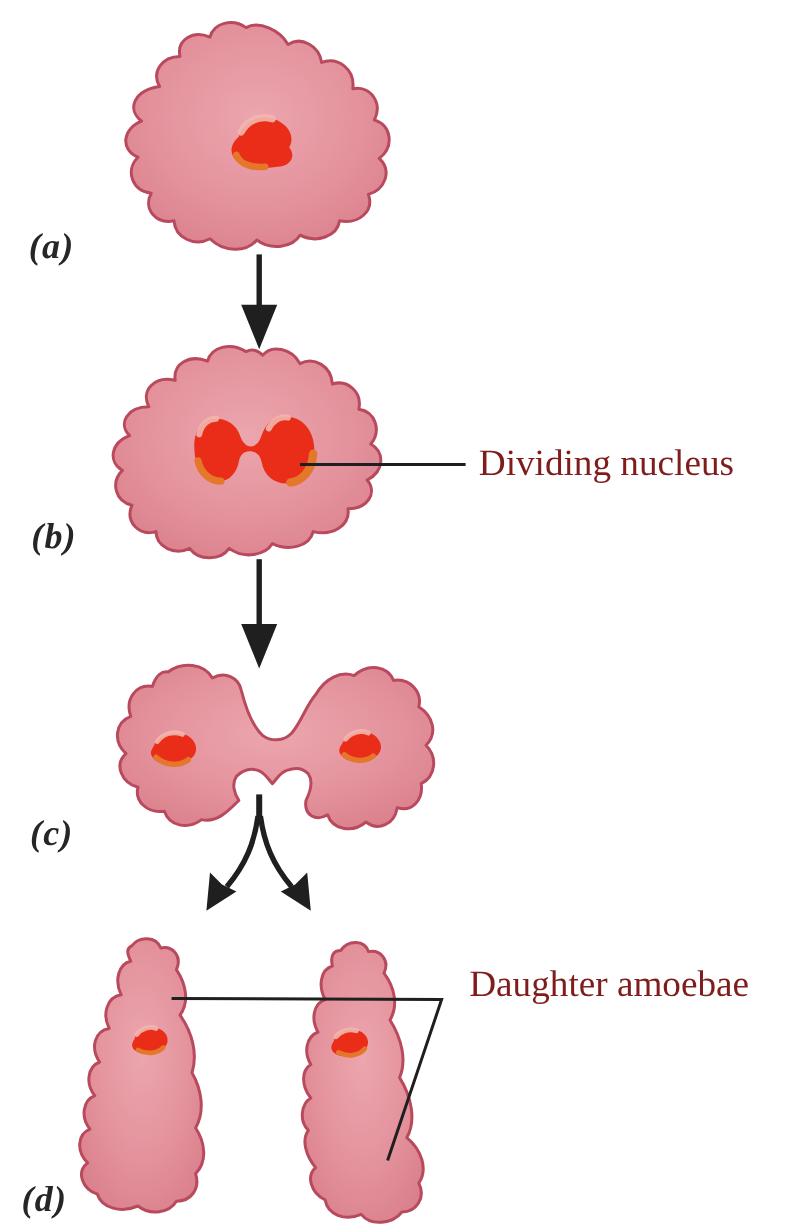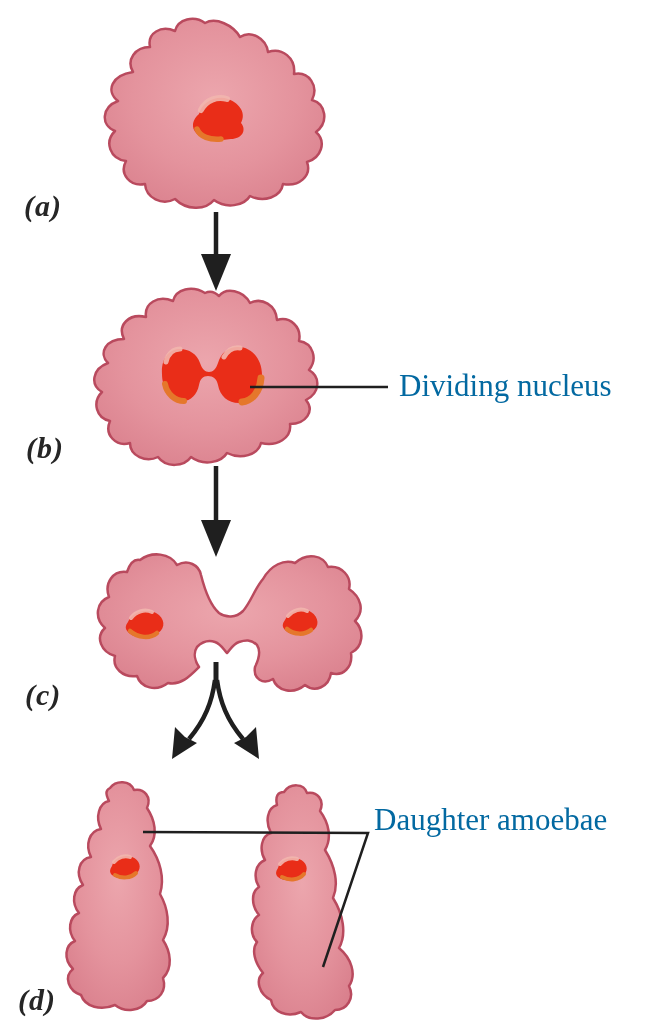--- a/index.html
+++ b/index.html
@@ -16,21 +16,21 @@
     font-style:italic;
     font-weight:600;
     font-size:30px;
     color:#262626;
     letter-spacing:1px;
     line-height:1;
   }
   .annotation{
     position:absolute;
     font-size:31px;
-    color:#0369a1;
+    color:#7f1d1d;
     line-height:1;
     white-space:nowrap;
   }
 </style>
 </head>
 <body>
 
 <div class="figure">
 
   <svg width="662" height="1024" viewBox="0 0 662 1024">
@@ -176,14 +176,14 @@
   <span class="stage-label" style="left:24px;top:191px">(a)</span>
 
   <span class="stage-label" style="left:26px;top:433px">(b)</span>
 
   <span class="stage-label" style="left:25px;top:680px">(c)</span>
 
   <span class="stage-label" style="left:18px;top:985px">(d)</span>
 
   <span class="annotation" style="left:399px;top:370px">Dividing nucleus</span>
 
-  <span class="annotation" style="left:374px;top:804px">Daughter amoebae</span>
+  <span class="annotation" style="left:391px;top:804px">Daughter amoebae</span>
 </div>
 
 </body></html>

